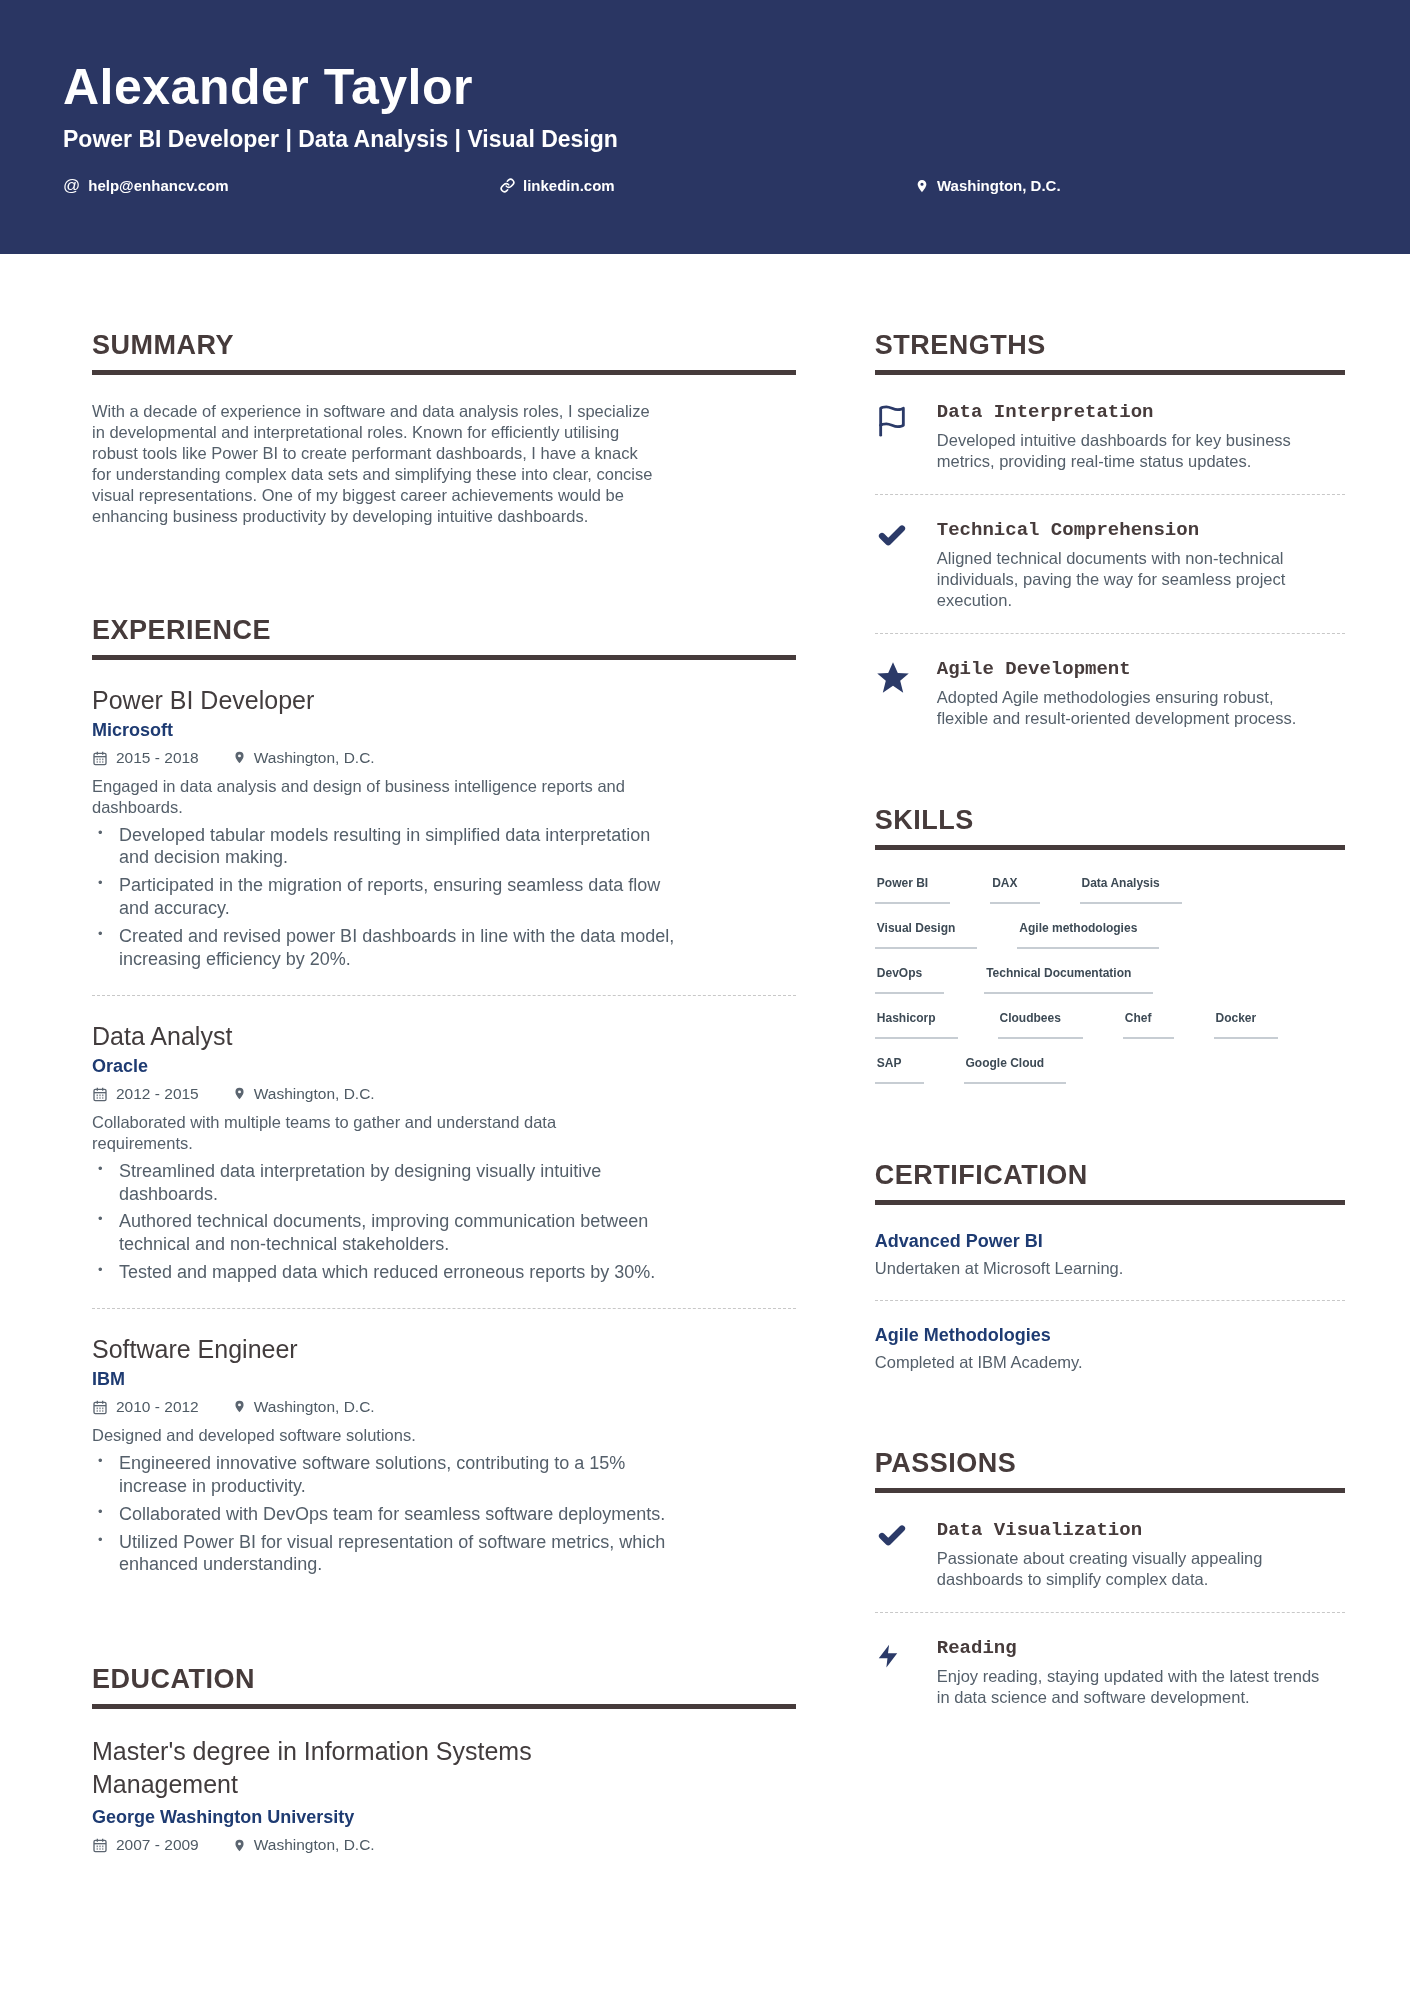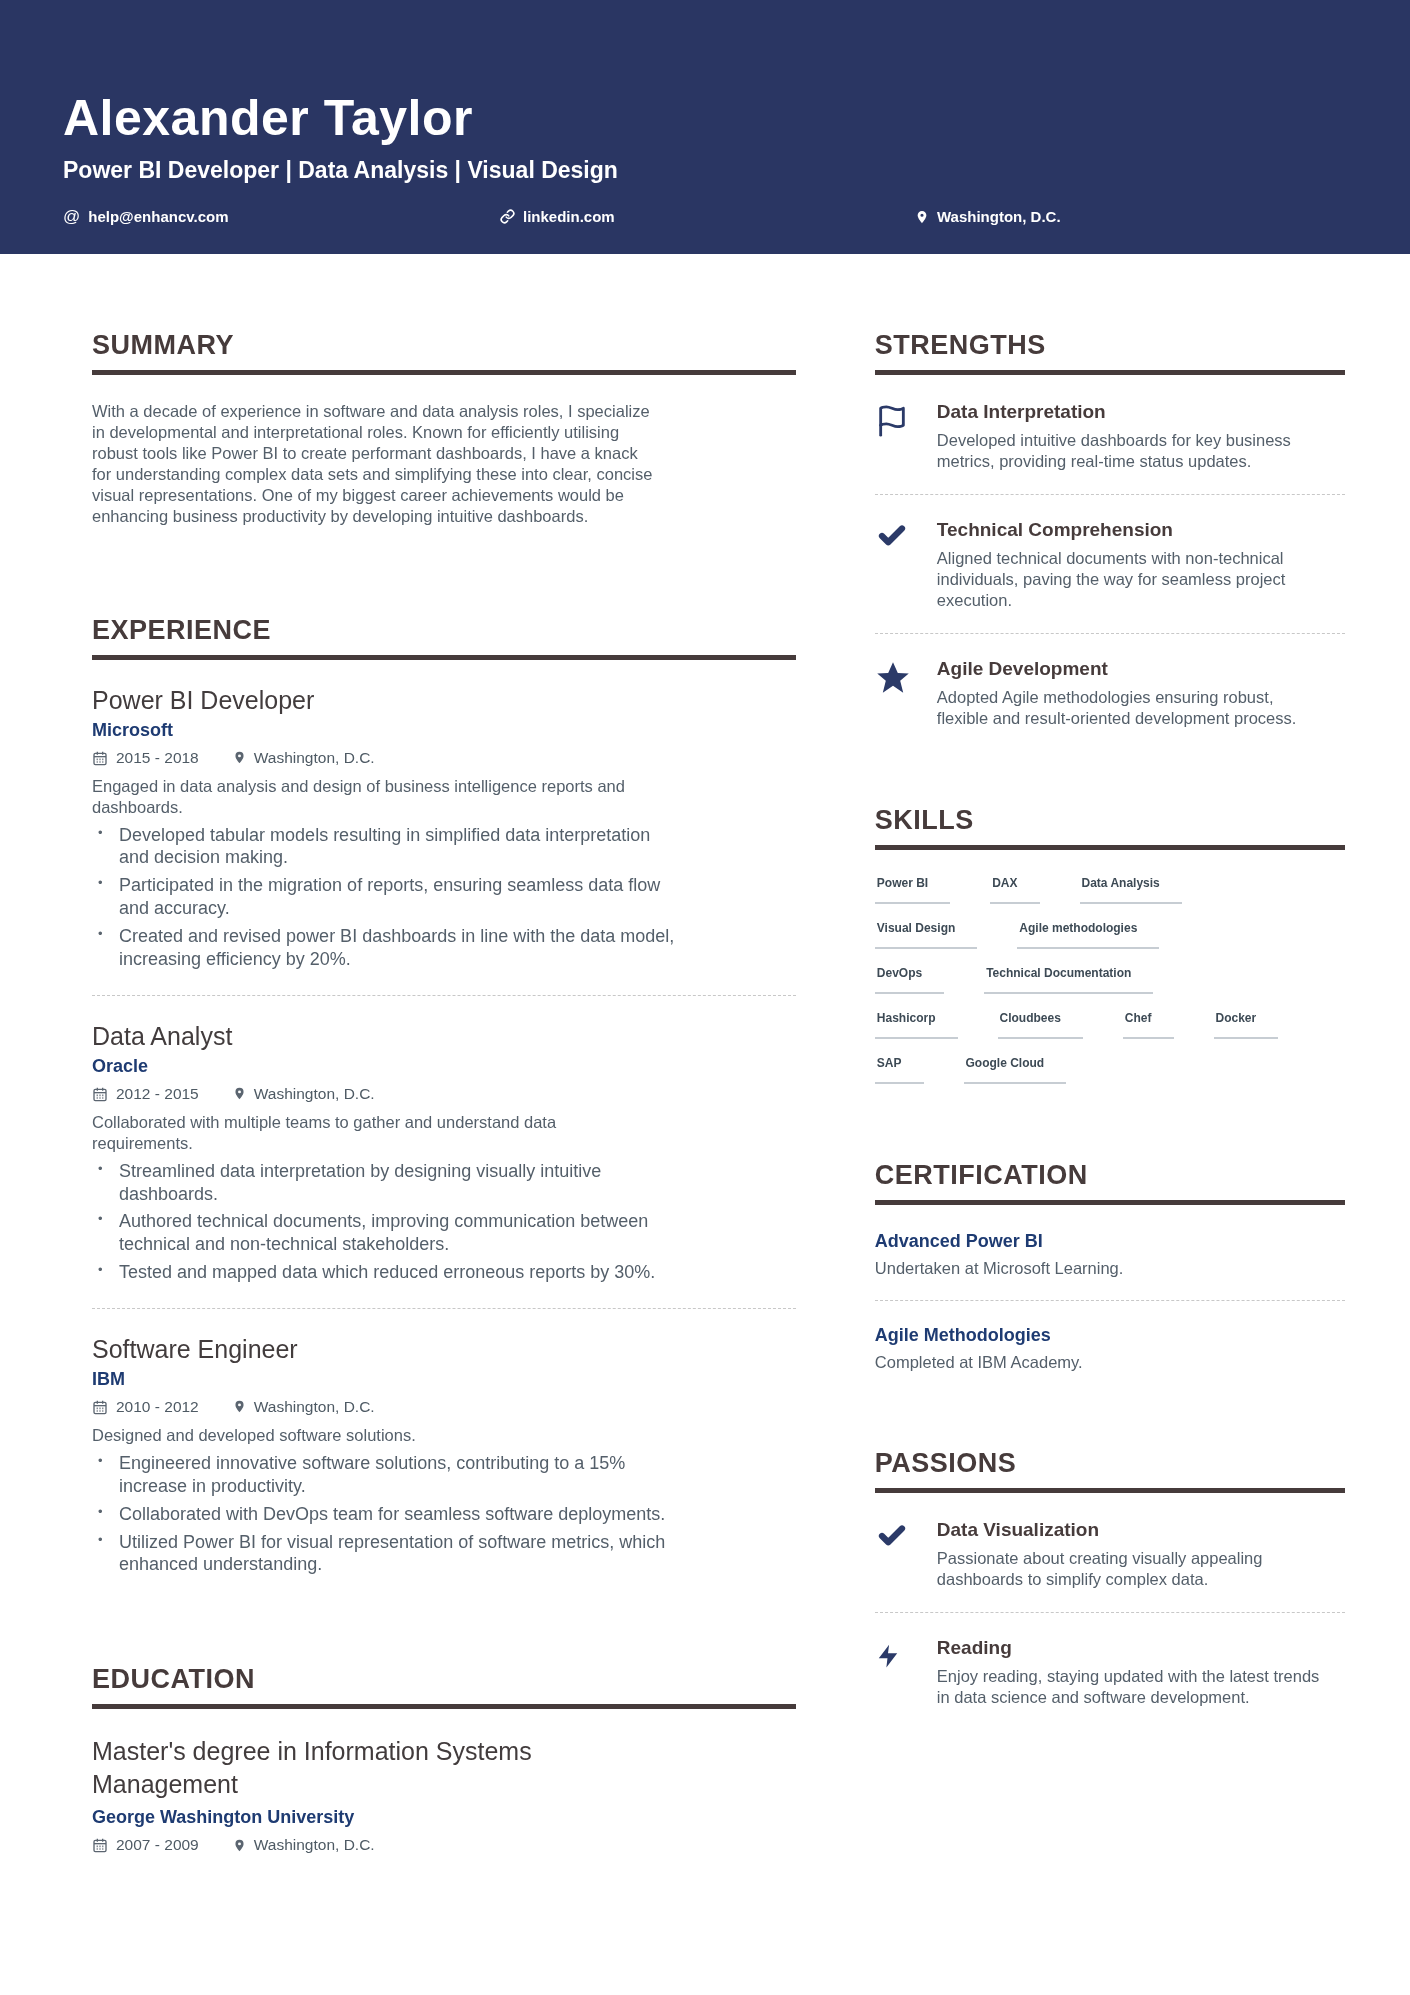--- a/index.html
+++ b/index.html
@@ -5,21 +5,21 @@
   * { margin:0; padding:0; box-sizing:border-box; }
   html,body { background:#e8e8e8; }
   .page {
     width:1410px; height:1995px; background:#ffffff; overflow:hidden;
     font-family:"Liberation Sans", sans-serif; position:relative; margin:0 auto;
   }
   
   .hdr {
     background:#2a3663; height:254px; padding:60px 65px 0 63px; color:#fff;
   }
-  .hdr-name { font-size:50px; font-weight:700; letter-spacing:.5px; line-height:1.08;margin-top:31px; }
+  .hdr-name { font-size:50px; font-weight:700; letter-spacing:.5px; line-height:1.08; }
   .hdr-title { font-size:23px; font-weight:700; margin-top:12px; }
   .hdr-contacts { display:flex; margin-top:24px; align-items:center; }
   .contact { display:flex; align-items:center; gap:8px; font-size:15px; font-weight:700; }
   .contact.c1 { width:437px; }
   .contact.c2 { width:415px; }
   .contact .glyph { font-size:17px; font-weight:400; line-height:1; }
   .contact svg { display:block; }
   
   .cols { display:flex; padding:76px 65px 0 92px; gap:79px; }
   .col-l { width:723px; }
@@ -41,21 +41,21 @@
   .meta svg { display:block; }
   ul.blt { list-style:none; max-width:600px; margin-top:6px; }
   ul.blt li { position:relative; padding-left:27px; font-size:18px; line-height:1.27;
               color:#545f6a; margin-bottom:5px; max-width:590px; }
   ul.blt li::before { content:"•"; position:absolute; left:6px; top:1px; font-size:13px; color:#5a646e; }
   .dash-div { border-top:1.5px dashed #c8c8c8; margin:24px 0 26px 0; }
   .dash-div-r { border-top:1.5px dashed #c8c8c8; margin:22px 0 24px 0; }
   
   .s-item { display:flex; gap:24px; }
   .s-ico { width:38px; flex:0 0 38px; padding-top:2px; }
-  .s-title { font-size:19px; font-weight:700; color:#463b3b; margin-bottom:7px; }
+  .s-title { font-size:19px; font-weight:700; color:#463b3b; margin-bottom:7px;font-family:Liberation Mono, monospace; }
   .s-txt { font-size:16.5px; line-height:1.27; color:#545f6a; max-width:392px; }
   
   .skill-row { display:flex; gap:40px; margin-bottom:17px; align-items:flex-start; }
   .skill { font-size:12px; font-weight:700; color:#3d4a55; padding:0 22px 12px 2px;
            border-bottom:2px solid #c7cdd3; }
   
   .cert-title { font-size:18px; font-weight:700; color:#1e3b72; margin-bottom:7px; }
   .cert-txt { font-size:16.5px; color:#545f6a; }
   
   .degree { font-size:25px; font-weight:400; color:#423c3d; line-height:1.3;

